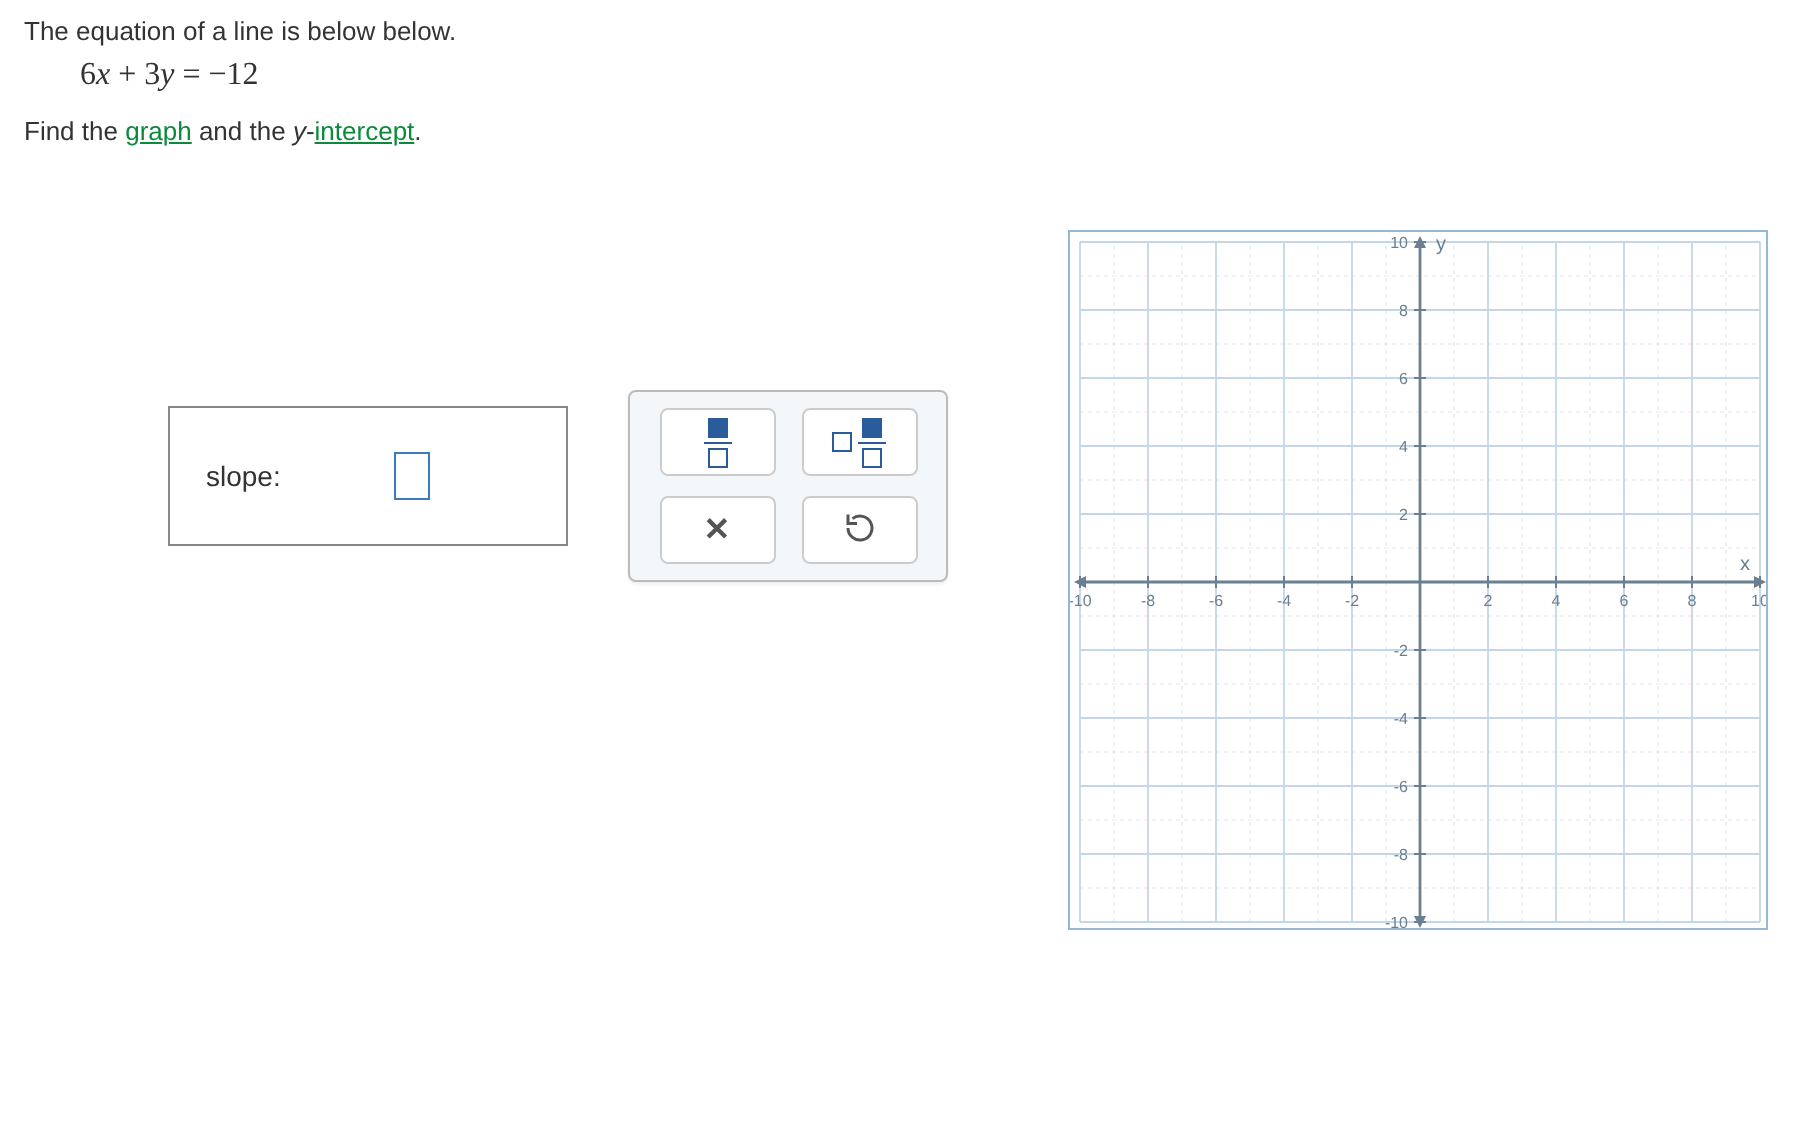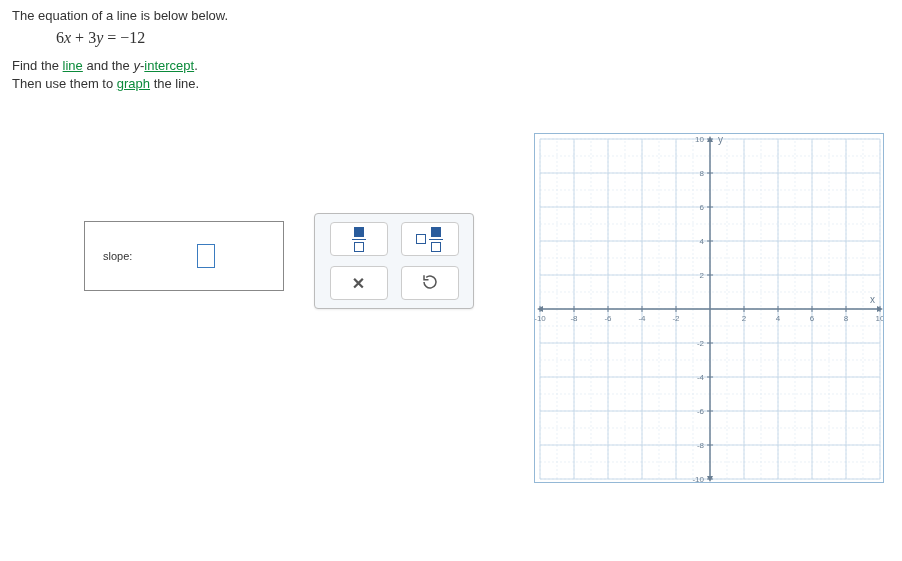--- a/index.html
+++ b/index.html
@@ -9,38 +9,38 @@
     font-family: Verdana, Arial, sans-serif;
     font-size: 13px;
     color: #333;
     background: #fff;
     width: 902px;
   }
   .intro { margin-bottom: 6px; }
   .equation {
     font-family: 'Times New Roman', serif;
     font-size: 16px;
-    margin: 6px 0 10px 44px;
+    margin: 6px 0 10px 28px;
     font-style: italic;
   }
   .equation .n { font-style: normal; }
   .instructions { margin-bottom: 40px; line-height: 1.4; }
   .term { color: #0a8a3a; text-decoration: underline; }
   .yvar { font-style: italic; }
   .work-area { display: flex; align-items: flex-start; gap: 30px; }
   .answer-box {
     border: 1px solid #888;
     padding: 22px 18px;
     width: 200px;
     margin-left: 72px;
     margin-top: 88px;
   }
   .ans-row { display: flex; align-items: center; gap: 8px; margin-bottom: 20px; }
   .ans-row:last-child { margin-bottom: 0; }
-  .ans-label { font-size: 11px; min-width: 86px; }
+  .ans-label { font-size: 14px; min-width: 86px; }
   .ans-input {
     width: 18px; height: 24px;
     border: 1px solid #3a7bbf;
     background: #fff;
     display: inline-block;
   }
   .tool-panel {
     border: 1px solid #bbb;
     border-radius: 4px;
     background: #f4f7fa;
@@ -92,24 +92,21 @@
 <body>
 
 <div class="intro">The equation of a line is below below.</div>
 
 <div class="equation">
   <span class="n">6</span>x<span class="n"> + 3</span>y<span class="n"> = −12</span>
 </div>
 
 <div class="instructions">
   <div>
-    <span>Find the </span><span class="term">line</span><span> and the </span><span class="yvar">y</span>-<span class="term">intercept</span><span>.</span>
-  </div>
-  <div>
-    <span>Then use them to </span><span class="term">graph</span><span> the line.</span>
+    <span>Find the </span><span class="term">graph</span><span> and the </span><span class="yvar">y</span>-<span class="term">intercept</span><span>.</span>
   </div>
 </div>
 
 <div class="work-area">
 
   <div class="answer-box">
     <div class="ans-row">
       <span class="ans-label">slope:</span>
       <span class="ans-input"></span>
     </div>

